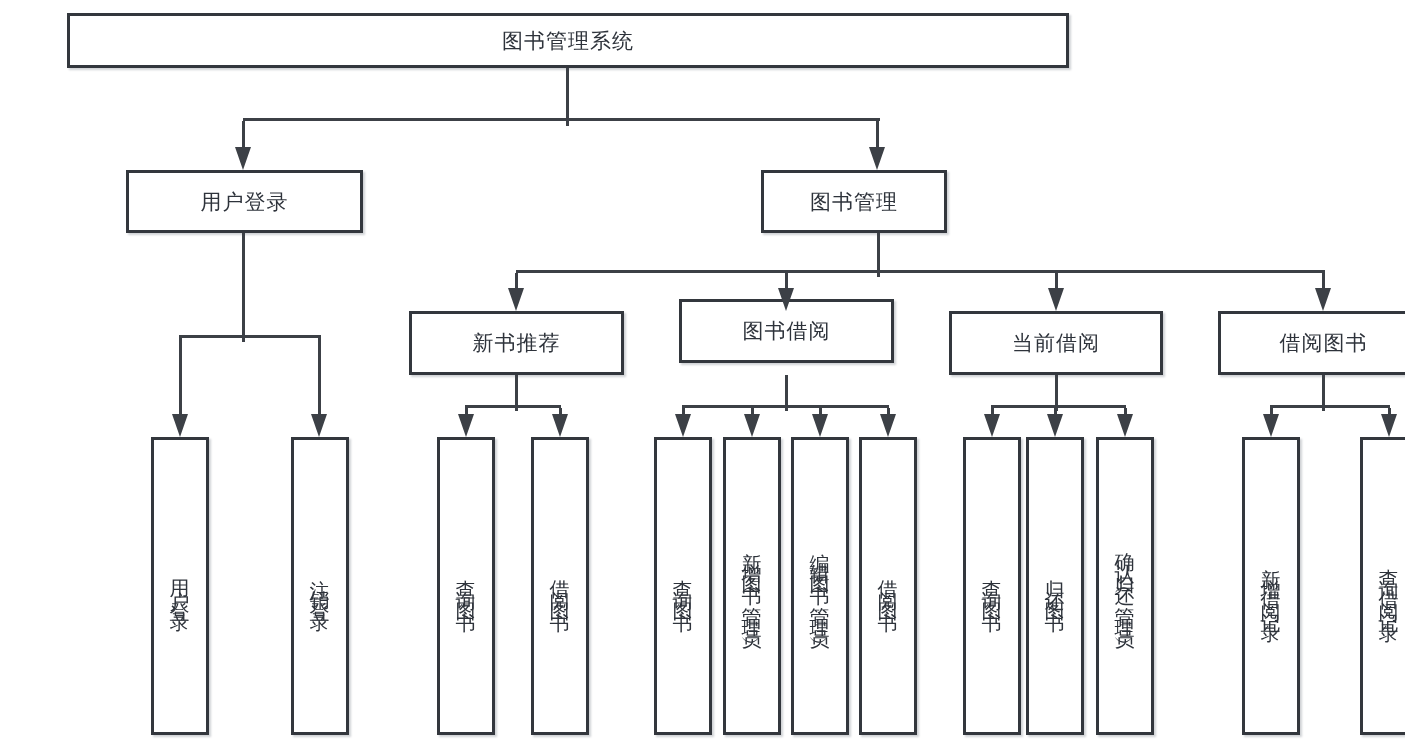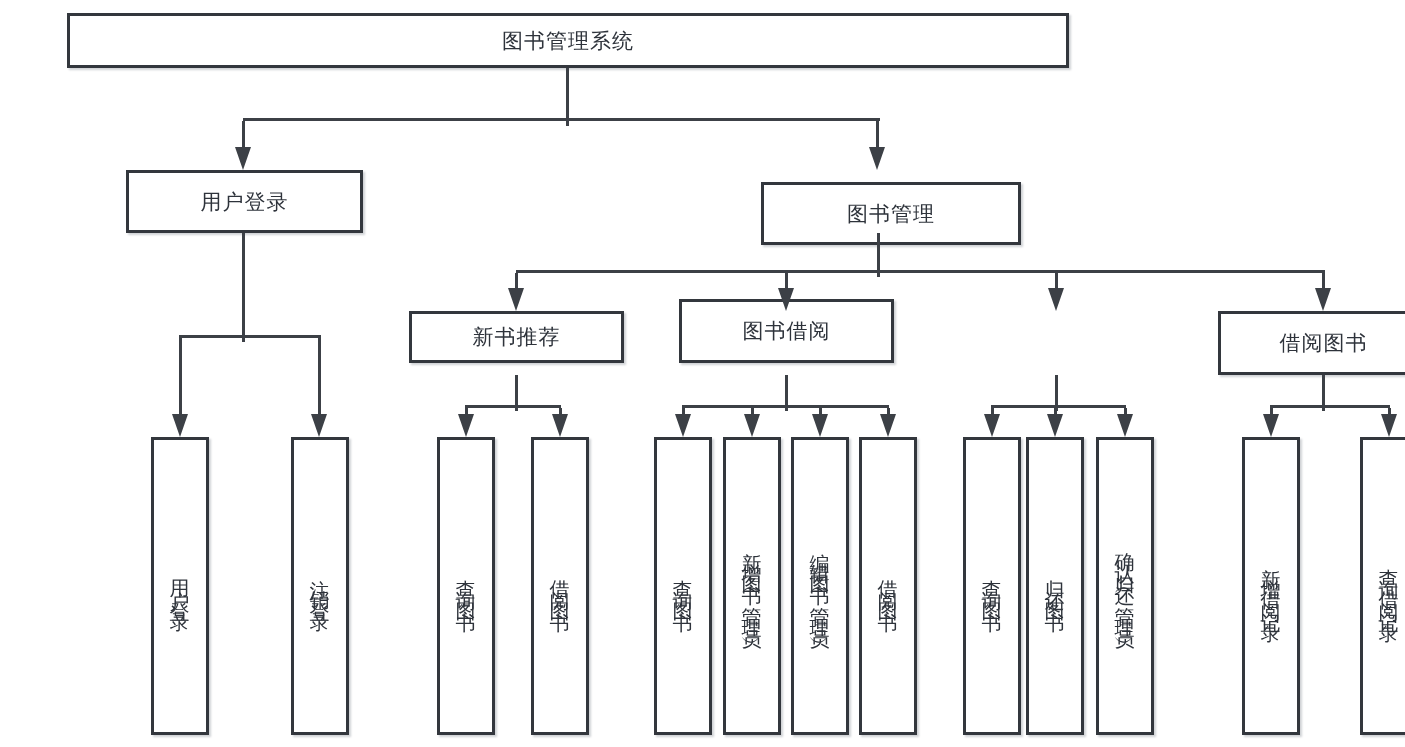--- a/index.html
+++ b/index.html
@@ -31,24 +31,25 @@
   }
 </style>
 </head>
 <body>
 
 <div class="canvas">
 
   <div class="node hnode" style="left:21px;top:13px;width:1002px;height:55px">图书管理系统</div>
 
   <div class="node hnode" style="left:80px;top:170px;width:237px;height:63px">用户登录</div>
-  <div class="node hnode" style="left:715px;top:182px;width:260px;height:63px">图书管理</div>
+  <div class="node hnode" style="left:715px;top:170px;width:186px;height:63px">图书管理</div>
 
-  <div class="node hnode" style="left:363px;top:311px;width:215px;height:52px">新书推荐</div>
+  <div class="node hnode" style="left:363px;top:311px;width:215px;height:64px">新书推荐</div>
   <div class="node hnode" style="left:633px;top:299px;width:215px;height:64px">图书借阅</div>
+  <div class="node hnode" style="left:903px;top:311px;width:214px;height:64px">当前借阅</div>
   <div class="node hnode" style="left:1172px;top:311px;width:211px;height:64px">借阅图书</div>
 
   <div class="node leaf" style="left:105px;top:437px;width:58px;height:298px">用户登录</div>
   <div class="node leaf" style="left:245px;top:437px;width:58px;height:298px">注销登录</div>
 
   <div class="node leaf" style="left:391px;top:437px;width:58px;height:298px">查询图书</div>
   <div class="node leaf" style="left:485px;top:437px;width:58px;height:298px">借阅图书</div>
 
   <div class="node leaf" style="left:608px;top:437px;width:58px;height:298px">查询图书</div>
   <div class="node leaf" style="left:677px;top:437px;width:58px;height:298px">新增图书（管理员）</div>

